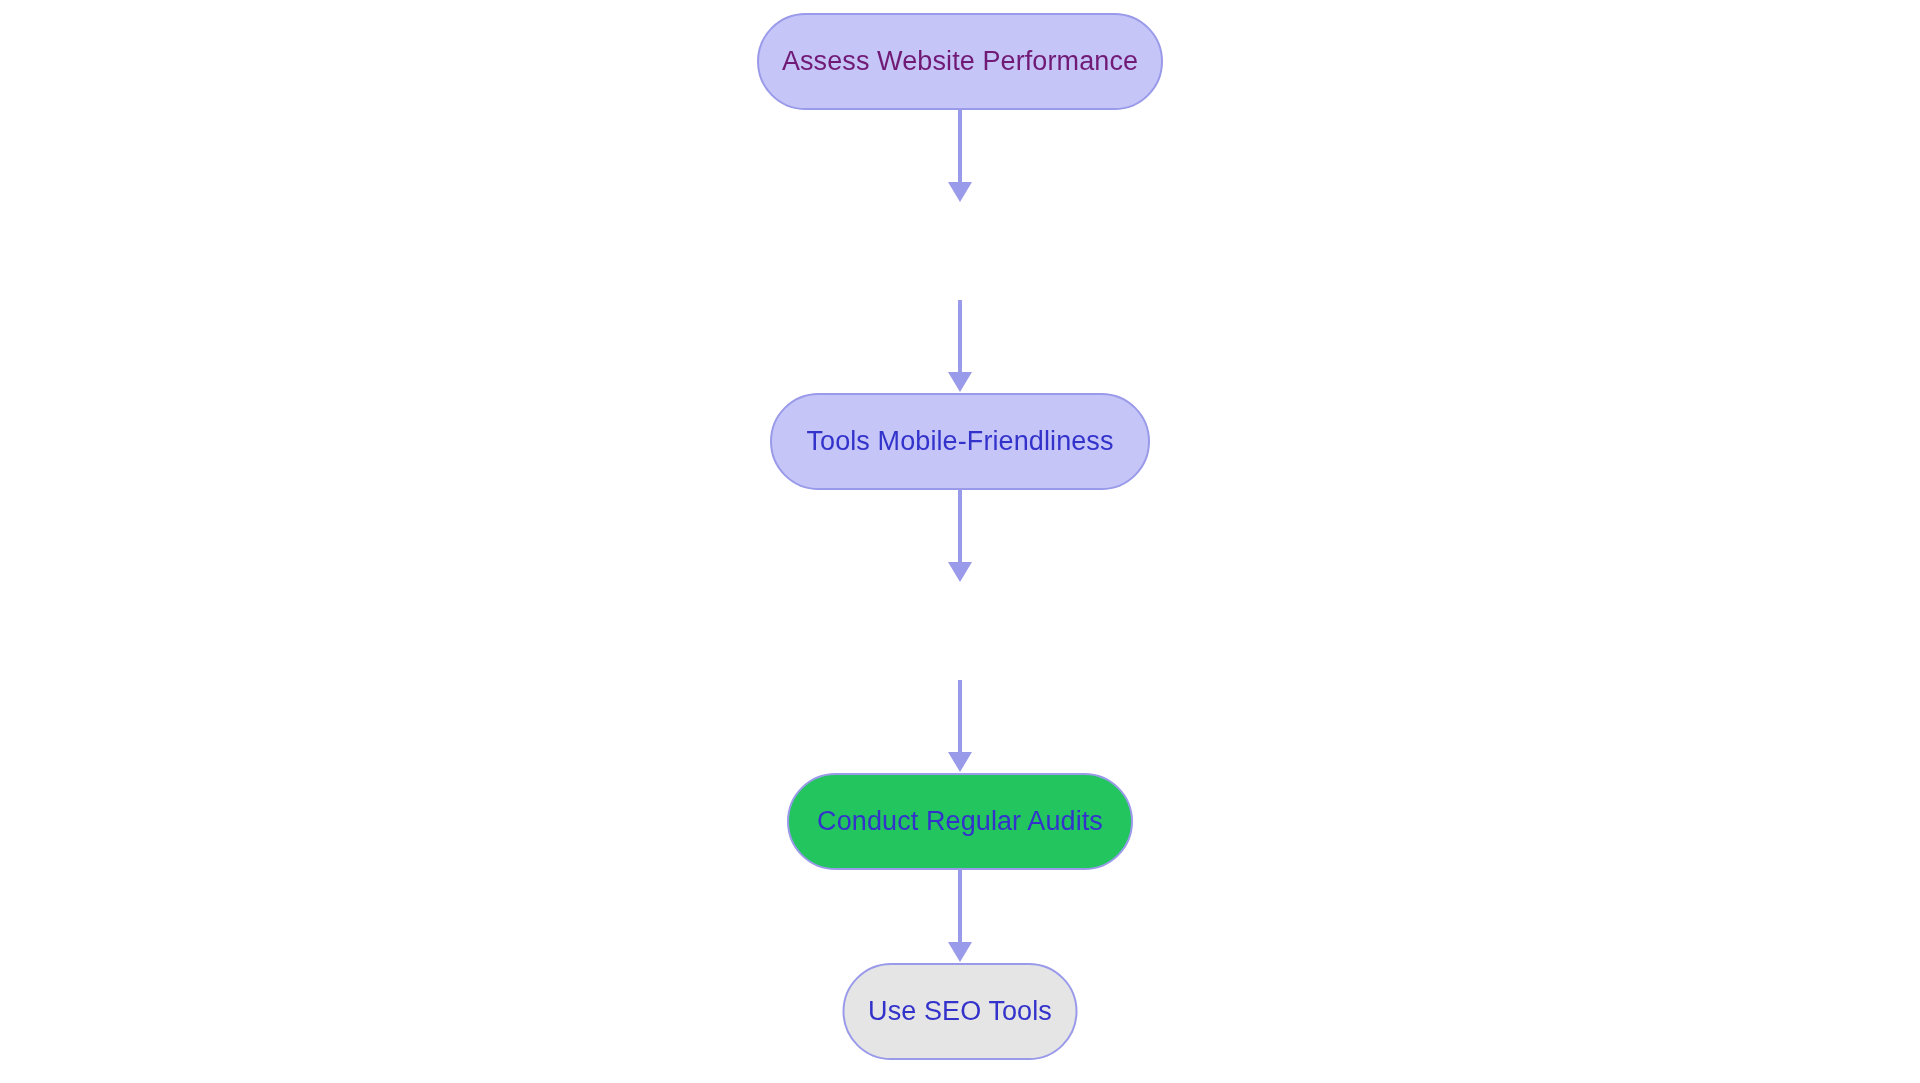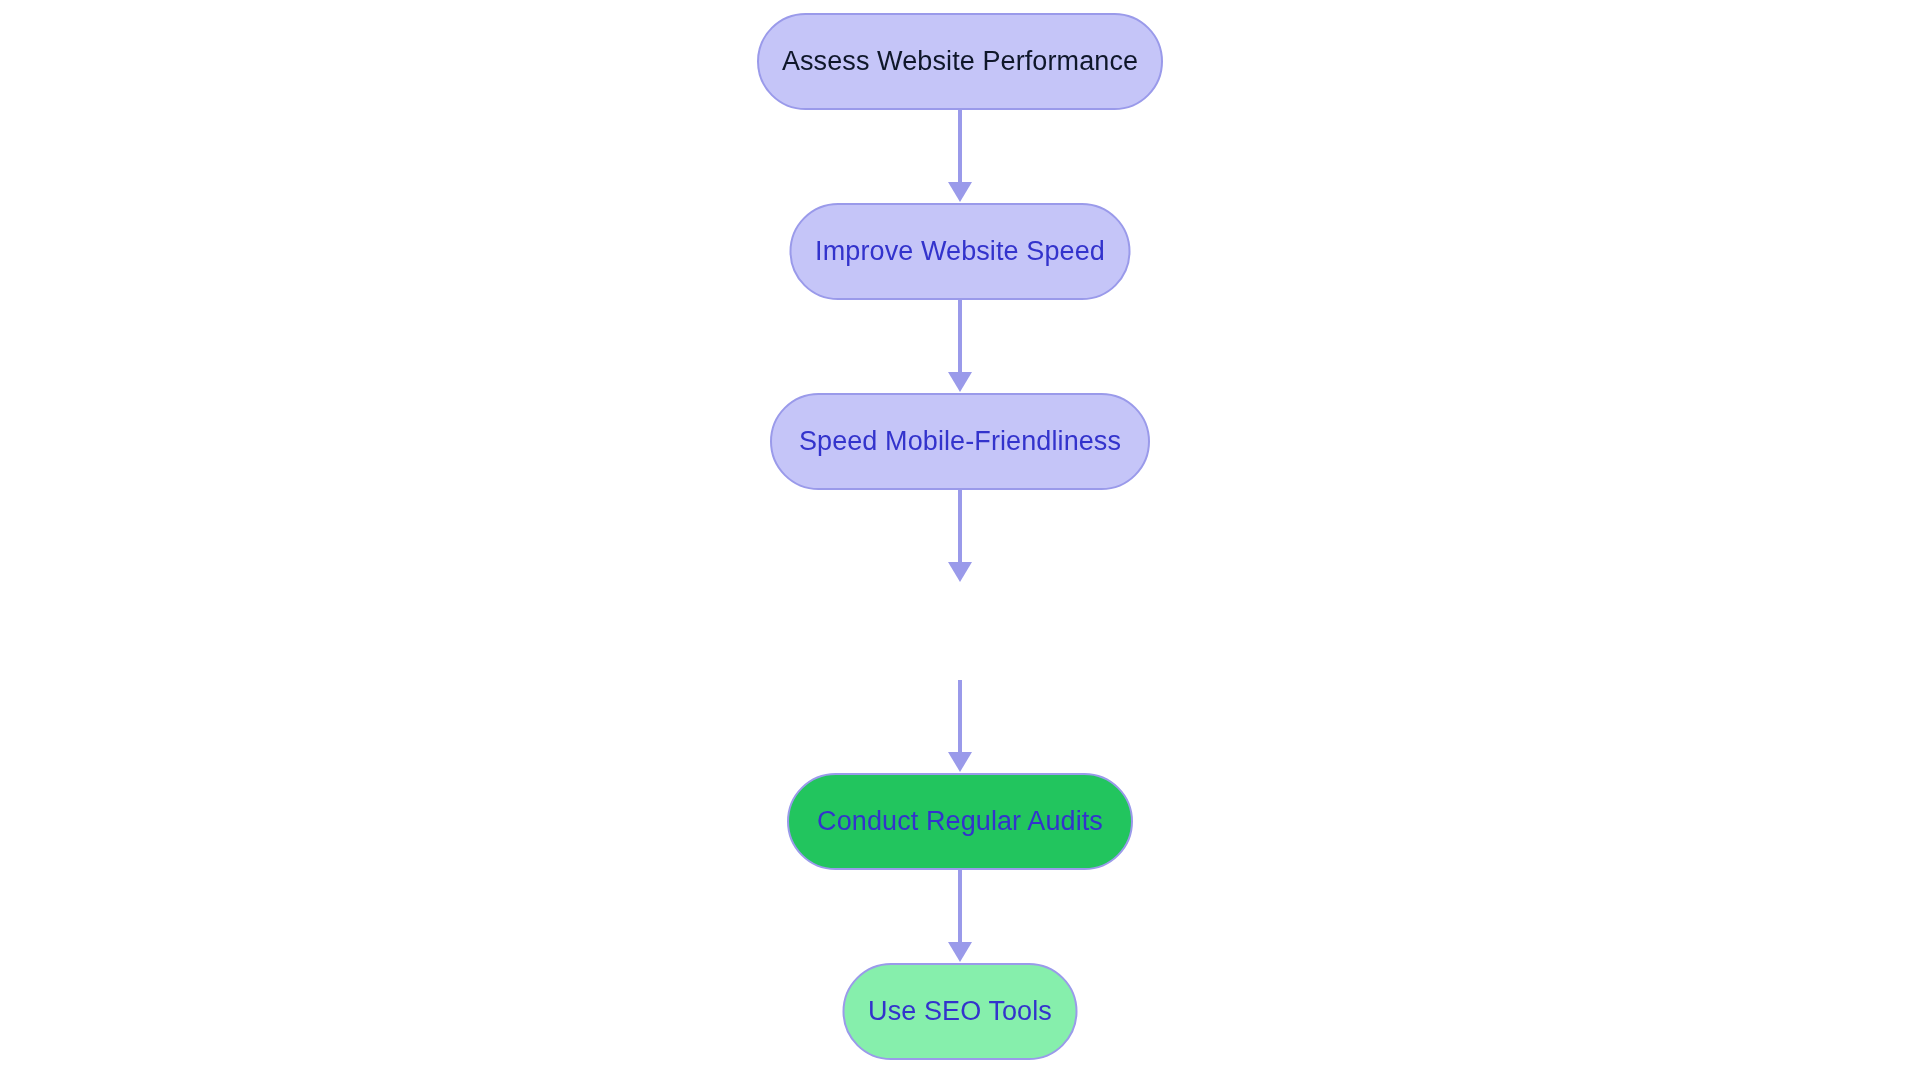--- a/index.html
+++ b/index.html
@@ -95,33 +95,30 @@
   </div>
 
   <div class="flow-edge" style="top: 870px; height: 93px;">
     <svg width="28" height="93" viewBox="0 0 28 93">
       <line x1="14" y1="0" x2="14" y2="74" stroke="#9a9aea" stroke-width="4"></line>
       <polygon points="2,72 26,72 14,92" fill="#9a9aea"></polygon>
     </svg>
   </div>
 
   <div class="flow-node" style="top: 13px; width: 406px; background: rgb(197, 197, 248); border-color: rgb(154, 154, 234); border-width: 2px;">
-    <span class="flow-node-label" style="color: #0f172a;">Assess Website Performance</span>
+    <span class="flow-node-label" style="color: #701a75;">Assess Website Performance</span>
   </div>
 
-  <div class="flow-node" style="top: 203px; width: 341px; background: rgb(197, 197, 248); border-color: rgb(154, 154, 234); border-width: 2px;">
-    <span class="flow-node-label" style="color: rgb(51, 51, 204);">Improve Website Speed</span>
-  </div>
 
   <div class="flow-node" style="top: 393px; width: 380px; background: rgb(197, 197, 248); border-color: rgb(154, 154, 234); border-width: 2px;">
-    <span class="flow-node-label" style="color: rgb(51, 51, 204);">Speed Mobile-Friendliness</span>
+    <span class="flow-node-label" style="color: rgb(51, 51, 204);">Tools Mobile-Friendliness</span>
   </div>
 
 
   <div class="flow-node" style="top: 773px; width: 346px; background: #22c55e; border-color: rgb(154, 154, 234); border-width: 2px;">
     <span class="flow-node-label" style="color: rgb(51, 51, 204);">Conduct Regular Audits</span>
   </div>
 
-  <div class="flow-node" style="top: 963px; width: 235px; background: #86efac; border-color: rgb(154, 154, 234); border-width: 2px;">
+  <div class="flow-node" style="top: 963px; width: 235px; background: #e5e5e5; border-color: rgb(154, 154, 234); border-width: 2px;">
     <span class="flow-node-label" style="color: rgb(51, 51, 204);">Use SEO Tools</span>
   </div>
 
 </div>
 
 </body></html>

